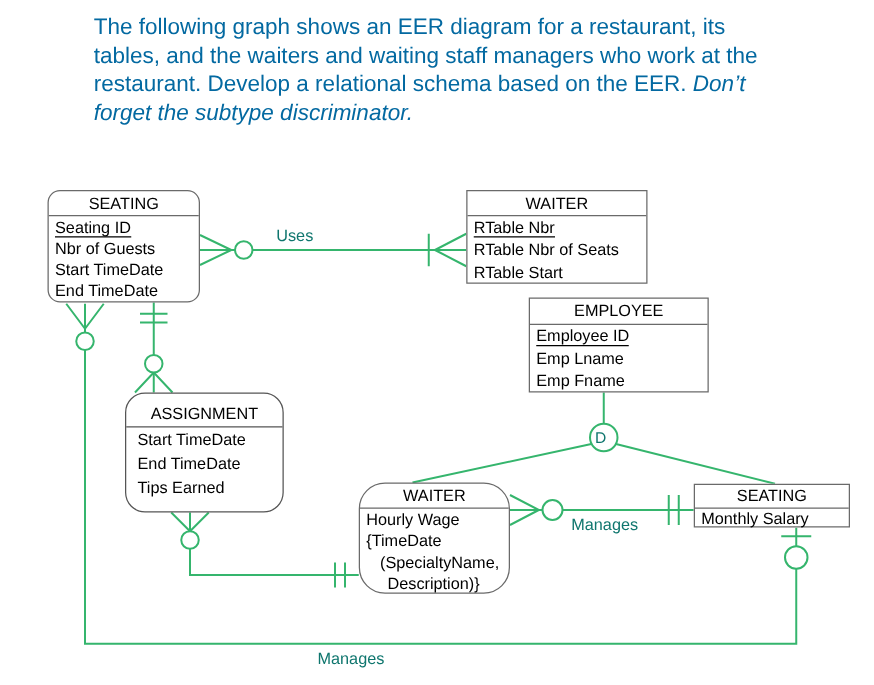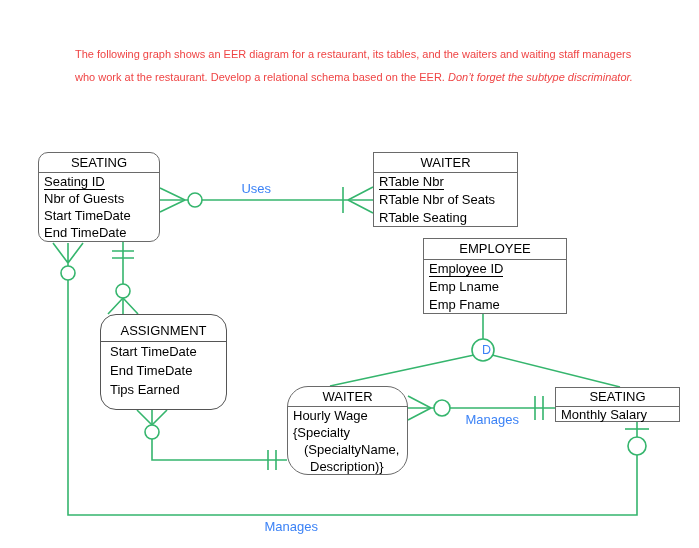--- a/index.html
+++ b/index.html
@@ -1,20 +1,20 @@
 <!DOCTYPE html>
 <html style="--connector: #35b56d; --entity_border: #6a6a6a;"><head>
 <meta charset="utf-8">
 <style>
   html,body{margin:0;padding:0;background:#ffffff;}
   #page{position:relative;width:699px;height:548px;background:#ffffff;overflow:hidden;
         font-family:"Liberation Sans",sans-serif;color:#000;}
   
   .instructions{position:absolute;left:75px;top:10px;width:563px;
-        font-size:11px;line-height:23px;color:#ef4444;margin-top:33px;}
+        font-size:18px;line-height:23px;color:#0369a1;}
   .instructions .it{font-style:italic;}
   
   #wires{position:absolute;left:0;top:0;width:699px;height:548px;}
   .conn{stroke:var(--connector,#35b56d);stroke-width:1.6;fill:none;}
   .conn-fill{stroke:var(--connector,#35b56d);stroke-width:1.6;fill:#ffffff;}
   
   .entity{position:absolute;background:#fff;border:1.6px solid var(--entity_border,#6a6a6a);
         box-sizing:border-box;font-size:13px;}
   .etitle{text-align:center;border-bottom:1.4px solid var(--entity_border,#6a6a6a);
         height:19px;line-height:19px;}
@@ -30,21 +30,21 @@
   .assignment .etitle{height:26px;line-height:31px;border-bottom-color:#555;}
   .assignment .erow{line-height:19px;padding-left:9px;}
   .waiter{left:287px;top:386px;width:121px;height:89px;border-radius:21px;}
   .waiter .erow{line-height:17px;}
   .erow.ind1{padding-left:16px;}
   .erow.ind2{padding-left:22px;}
   .manager{left:555px;top:387px;width:125px;height:35px;}
   .manager .etitle{height:18px;line-height:18px;}
   .manager .erow{line-height:15px;}
   
-  .edge-label{position:absolute;font-size:13px;color:#3b82f6;text-align:right;}
+  .edge-label{position:absolute;font-size:13px;color:#0f766e;text-align:left;}
   .lbl-uses{left:221px;top:181px;width:50px;}
   .lbl-manages-wm{left:457px;top:412px;width:62px;}
   .lbl-manages-bottom{left:254px;top:519px;width:64px;}
   .lbl-d{left:476px;top:343px;width:15px;font-size:12.5px;}
 </style>
 </head>
 <body>
 
 <div id="page">
 
@@ -104,41 +104,41 @@
     <div class="erow"><span class="pk">Seating ID</span></div>
     <div class="erow">Nbr of Guests</div>
     <div class="erow">Start TimeDate</div>
     <div class="erow">End TimeDate</div>
   </div>
 
   <div class="entity rtable">
     <div class="etitle">WAITER</div>
     <div class="erow"><span class="pk">RTable Nbr</span></div>
     <div class="erow">RTable Nbr of Seats</div>
-    <div class="erow">RTable Seating</div>
+    <div class="erow">RTable Start</div>
   </div>
 
   <div class="entity employee">
     <div class="etitle">EMPLOYEE</div>
     <div class="erow"><span class="pk">Employee ID</span></div>
     <div class="erow">Emp Lname</div>
     <div class="erow">Emp Fname</div>
   </div>
 
   <div class="entity assignment">
     <div class="etitle">ASSIGNMENT</div>
     <div class="erow">Start TimeDate</div>
     <div class="erow">End TimeDate</div>
     <div class="erow">Tips Earned</div>
   </div>
 
   <div class="entity waiter">
     <div class="etitle">WAITER</div>
     <div class="erow">Hourly Wage</div>
-    <div class="erow">{Specialty</div>
+    <div class="erow">{TimeDate</div>
     <div class="erow ind1">(SpecialtyName,</div>
     <div class="erow ind2">Description)}</div>
   </div>
 
   <div class="entity manager">
     <div class="etitle">SEATING</div>
     <div class="erow">Monthly Salary</div>
   </div>
 
   <span class="edge-label lbl-uses">Uses</span>

